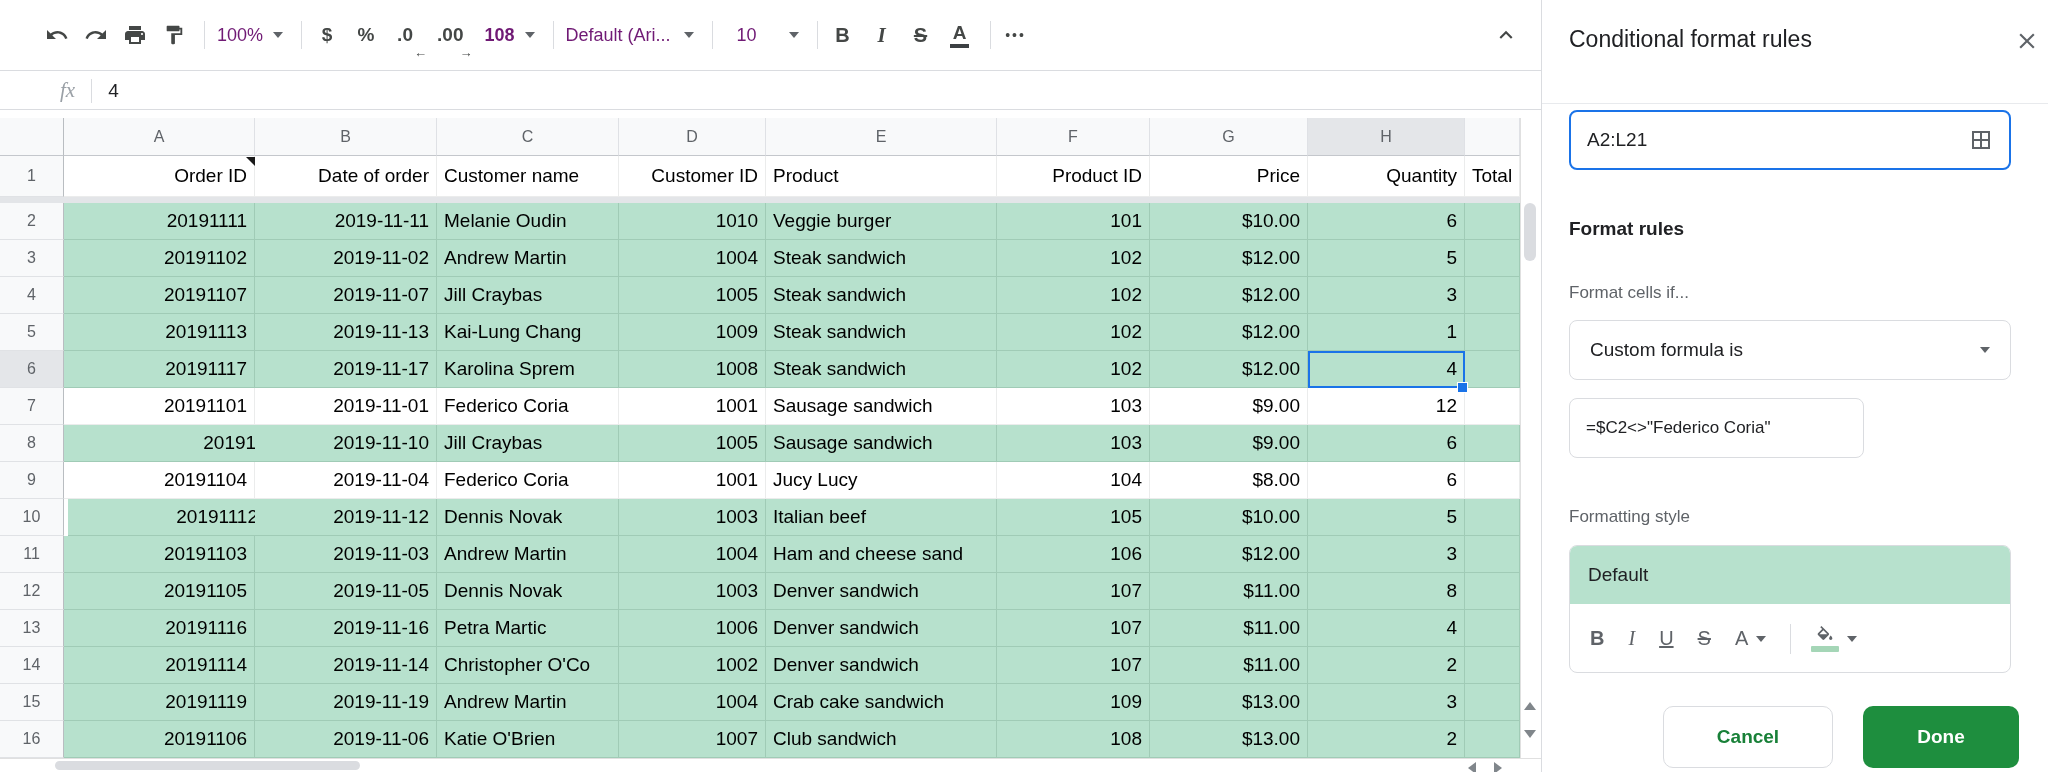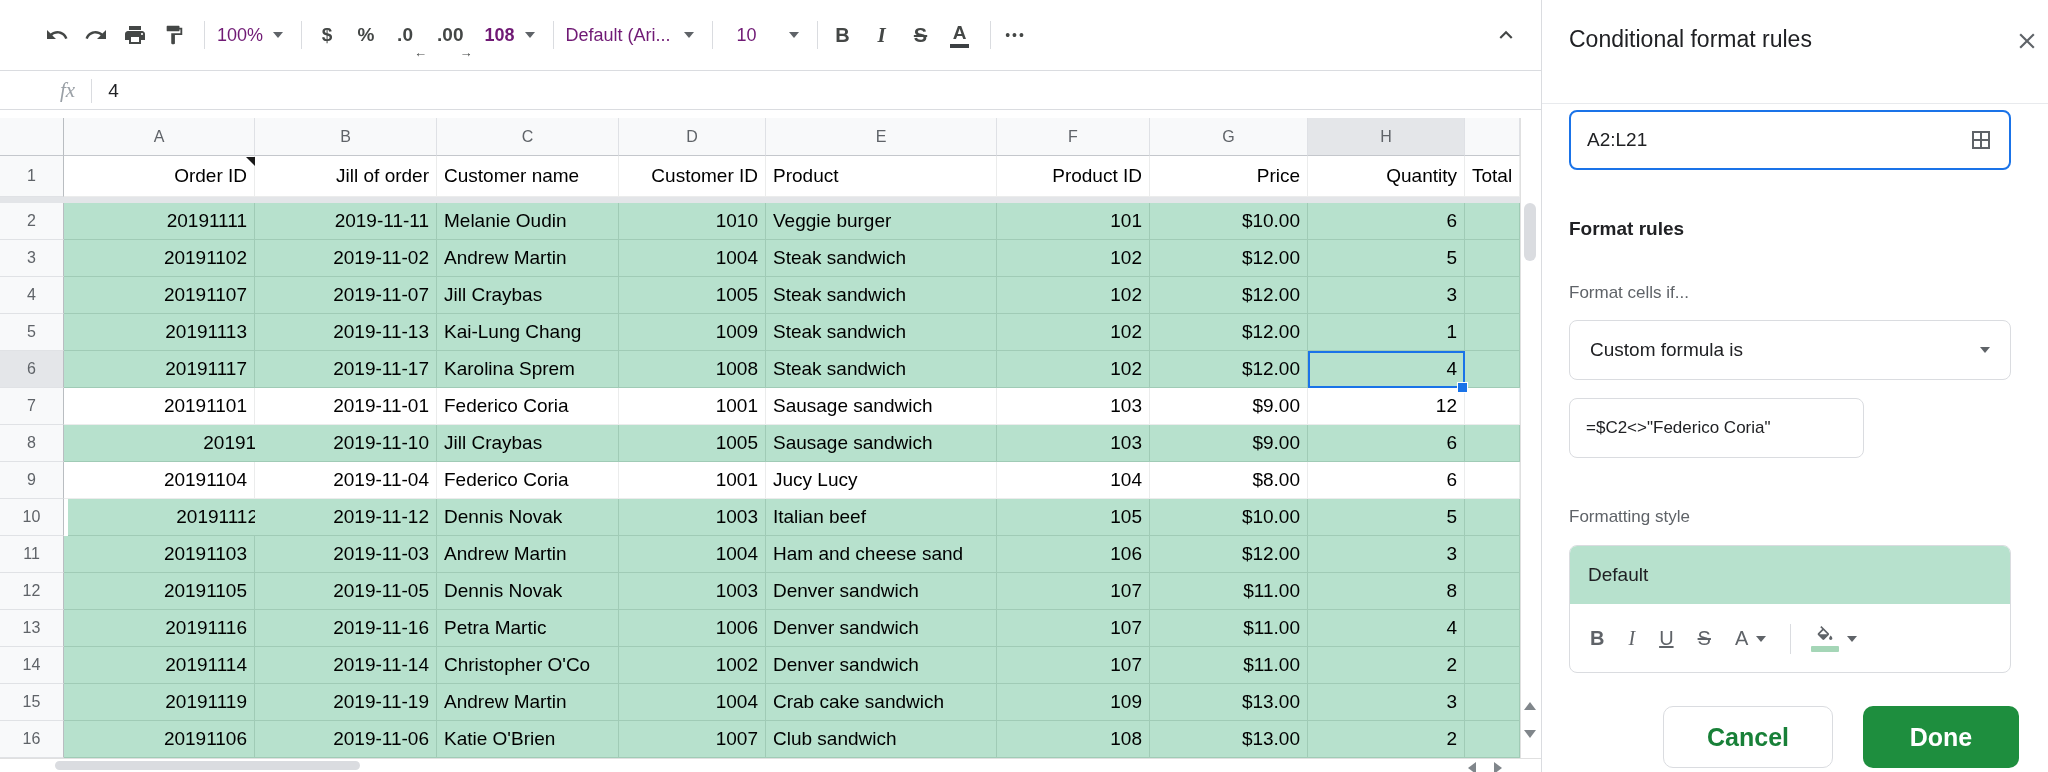--- a/index.html
+++ b/index.html
@@ -90,21 +90,21 @@
   .sbtn{font-size:20px;color:#5f6368;margin-right:24px;cursor:pointer;flex:none;}
   .sb-b{font-weight:bold;}
   .sb-i{font-style:italic;font-family:"Liberation Serif",serif;}
   .sb-u{text-decoration:underline;}
   .sb-s{text-decoration:line-through;}
   .sb-a{display:flex;align-items:center;gap:8px;}
   .sdiv{width:1px;height:30px;background:#dadce0;margin:0 20px 0 0;flex:none;}
   .bucket{display:flex;flex-direction:column;align-items:center;margin-right:8px;cursor:pointer;}
   .bucket-bar{width:28px;height:6px;background:#a5d6b7;margin-top:2px;border-radius:1px;}
   .btn{position:absolute;top:706px;height:62px;border-radius:10px;display:flex;align-items:center;
-       justify-content:center;font-size:25px;font-weight:bold;cursor:pointer;box-sizing:border-box;}
+       justify-content:center;font-size:19px;font-weight:bold;cursor:pointer;box-sizing:border-box;}
   #btn-cancel{left:121px;width:170px;background:#fff;border:1px solid #dadce0;color:#188038;}
   #btn-done{left:321px;width:156px;background:#1e8e3e;color:#fff;border:none;}
 </style>
 </head>
 <body>
 
 <div class="app">
 
   <div id="toolbar">
     <span class="tbtn">
@@ -187,21 +187,21 @@
         <div class="gcell colhdr" style="left: 255px; top: 0px; width: 182px; height: 38px;">B</div>
         <div class="gcell colhdr" style="left: 437px; top: 0px; width: 182px; height: 38px;">C</div>
         <div class="gcell colhdr" style="left: 619px; top: 0px; width: 147px; height: 38px;">D</div>
         <div class="gcell colhdr" style="left: 766px; top: 0px; width: 231px; height: 38px;">E</div>
         <div class="gcell colhdr" style="left: 997px; top: 0px; width: 153px; height: 38px;">F</div>
         <div class="gcell colhdr" style="left: 1150px; top: 0px; width: 158px; height: 38px;">G</div>
         <div class="gcell colhdr active" style="left: 1308px; top: 0px; width: 157px; height: 38px;">H</div>
         <div class="gcell colhdr" style="left: 1465px; top: 0px; width: 55px; height: 38px;"></div>
         <div class="gcell rowhdr" style="left: 0px; top: 38px; width: 64px; height: 41px;">1</div>
         <div class="gcell cell ar" style="left: 64px; top: 38px; width: 191px; height: 41px;">Order ID</div>
-        <div class="gcell cell ar" style="left: 255px; top: 38px; width: 182px; height: 41px;">Jill of order</div>
+        <div class="gcell cell ar" style="left: 255px; top: 38px; width: 182px; height: 41px;">Date of order</div>
         <div class="gcell cell al" style="left: 437px; top: 38px; width: 182px; height: 41px;">Customer name</div>
         <div class="gcell cell ar" style="left: 619px; top: 38px; width: 147px; height: 41px;">Customer ID</div>
         <div class="gcell cell al" style="left: 766px; top: 38px; width: 231px; height: 41px;">Product</div>
         <div class="gcell cell ar" style="left: 997px; top: 38px; width: 153px; height: 41px;">Product ID</div>
         <div class="gcell cell ar" style="left: 1150px; top: 38px; width: 158px; height: 41px;">Price</div>
         <div class="gcell cell ar" style="left: 1308px; top: 38px; width: 157px; height: 41px;">Quantity</div>
         <div class="gcell cell al" style="left: 1465px; top: 38px; width: 55px; height: 41px;">Total</div>
         <div class="gcell rowhdr" style="left: 0px; top: 85px; width: 64px; height: 37px;">2</div>
         <div class="gcell cell ar green" style="left: 64px; top: 85px; width: 191px; height: 37px;">20191111</div>
         <div class="gcell cell ar green" style="left: 255px; top: 85px; width: 182px; height: 37px;">2019-11-11</div>

